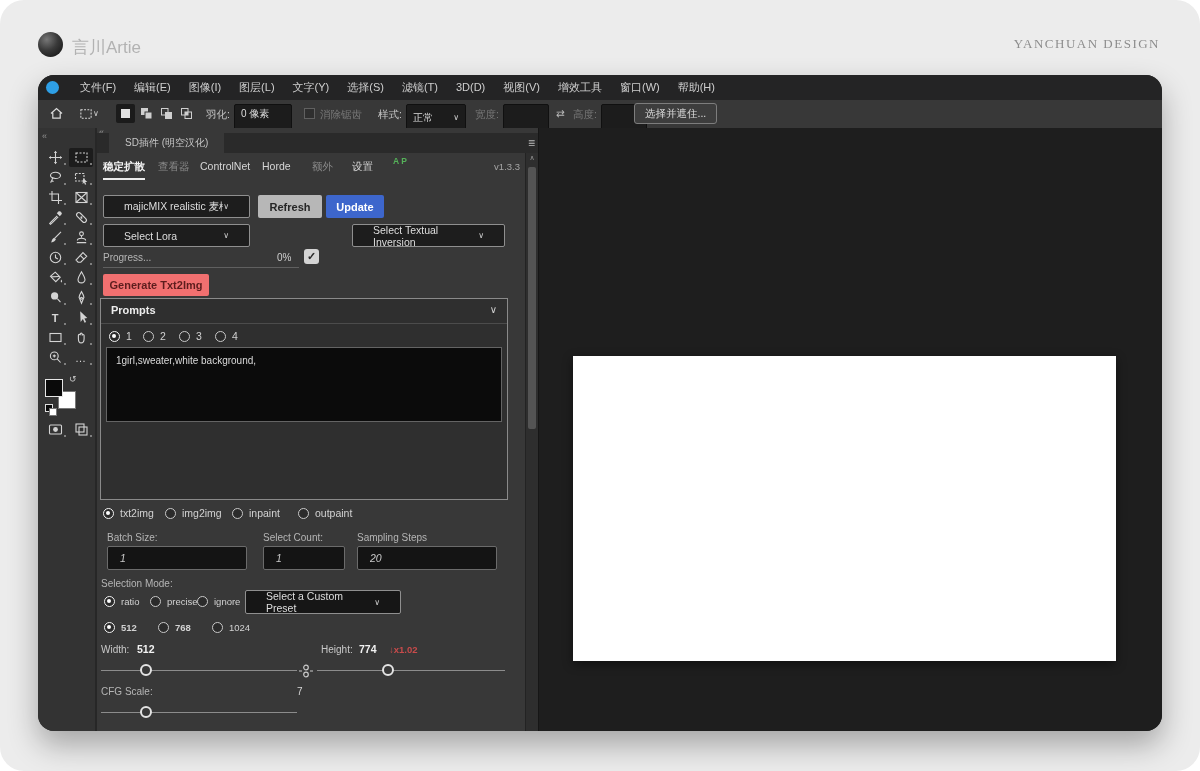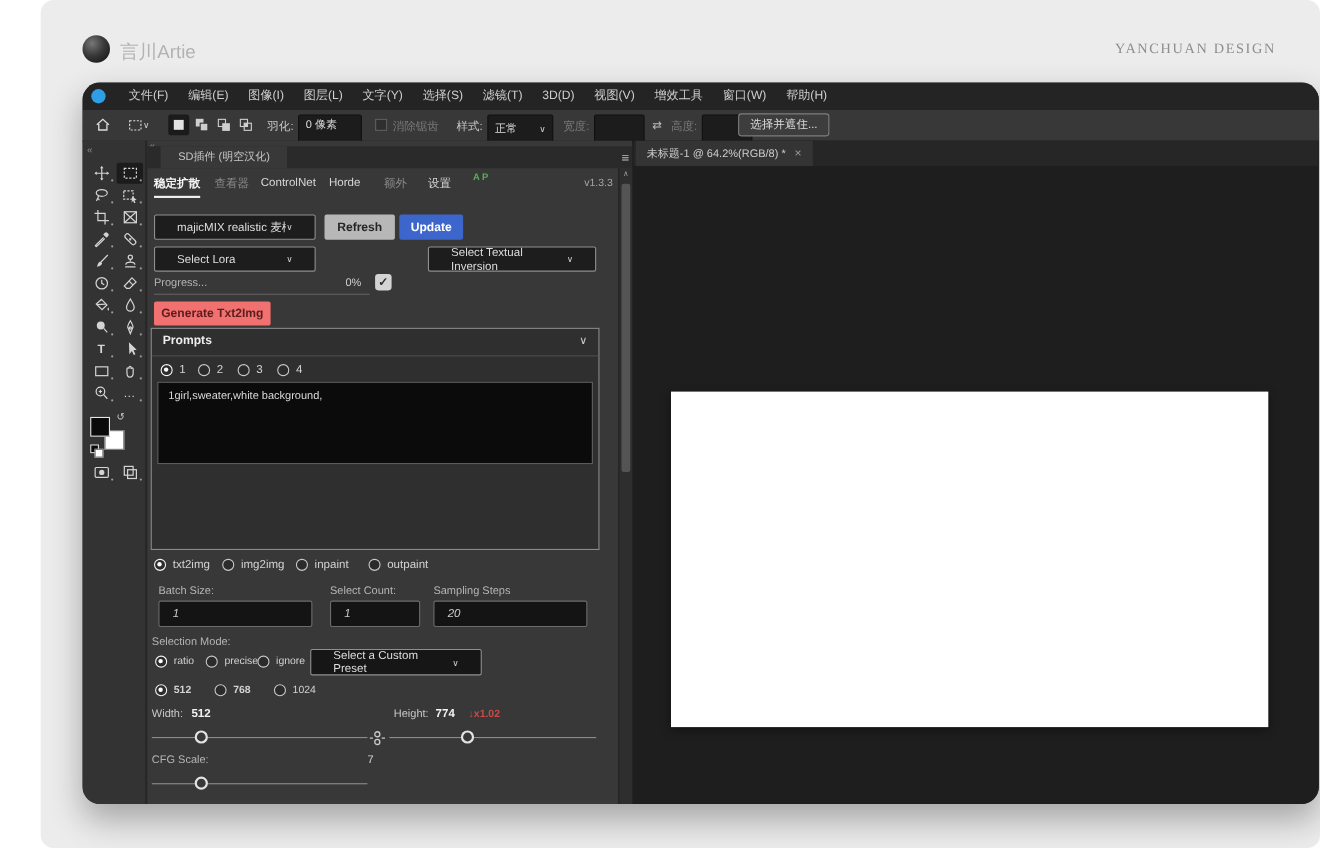--- a/index.html
+++ b/index.html
@@ -1,17 +1,17 @@
 <!DOCTYPE html>
 <html><head>
 <meta charset="utf-8">
 <style>
   html,body{margin:0;padding:0;}
   body{width:1200px;height:771px;background:#ffffff;font-family:"Liberation Sans",sans-serif;position:relative;overflow:hidden;}
-  .page{position:absolute;inset:0;background:#ececec;border-radius:12px;margin-left:37px;}
+  .page{position:absolute;inset:0;background:#ececec;border-radius:24px;}
   
   .avatar{position:absolute;left:38px;top:32px;width:25px;height:25px;border-radius:50%;background:radial-gradient(circle at 35% 30%,#777 0%,#3a3a3a 45%,#161616 90%);}
   .pname{position:absolute;left:72px;top:36px;font-size:17px;color:#b2b2b2;}
   .brand{position:absolute;right:40px;top:36px;font-family:"Liberation Serif",serif;font-size:13px;letter-spacing:1.5px;color:#8d8d8d;}
   
   .window{position:absolute;left:38px;top:75px;width:1124px;height:656px;background:#333;border-radius:16px;overflow:hidden;box-shadow:0 14px 30px rgba(0,0,0,.30);}
   .menubar{position:absolute;left:0;top:0;right:0;height:25px;background:#242425;display:flex;align-items:center;padding-left:8px;}
   .logo{width:13px;height:13px;border-radius:50%;background:#2e9fe6;margin-right:12px;flex:none;}
   .menu-item{color:#cfcfcf;font-size:11px;padding:0 9px;line-height:25px;white-space:nowrap;}
   .optionsbar{position:absolute;left:0;top:25px;right:0;height:28px;background:#383838;border-bottom:1px solid #242424;}
@@ -466,23 +466,17 @@
         </div>
 
       <div class="scroll">
         <div class="arrow">∧</div>
         <div class="thumb"></div>
       </div>
     </div>
     <div class="cdiv"></div>
 
     <div class="canvasarea">
-      <div class="tabbar">
-        <div class="doctab">
-          <span>未标题-1 @ 64.2%(RGB/8) *</span>
-          <span class="x">×</span>
-        </div>
-      </div>
       <div class="canvas-doc"></div>
     </div>
 
   </div>
 </div>
 
 </body></html>

